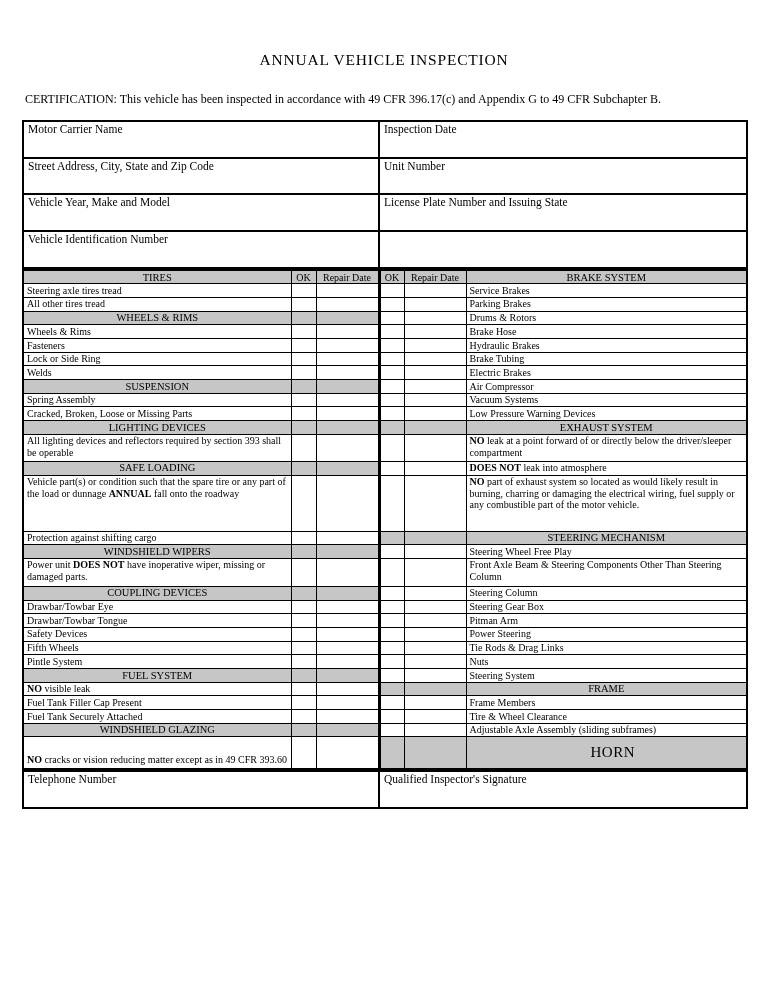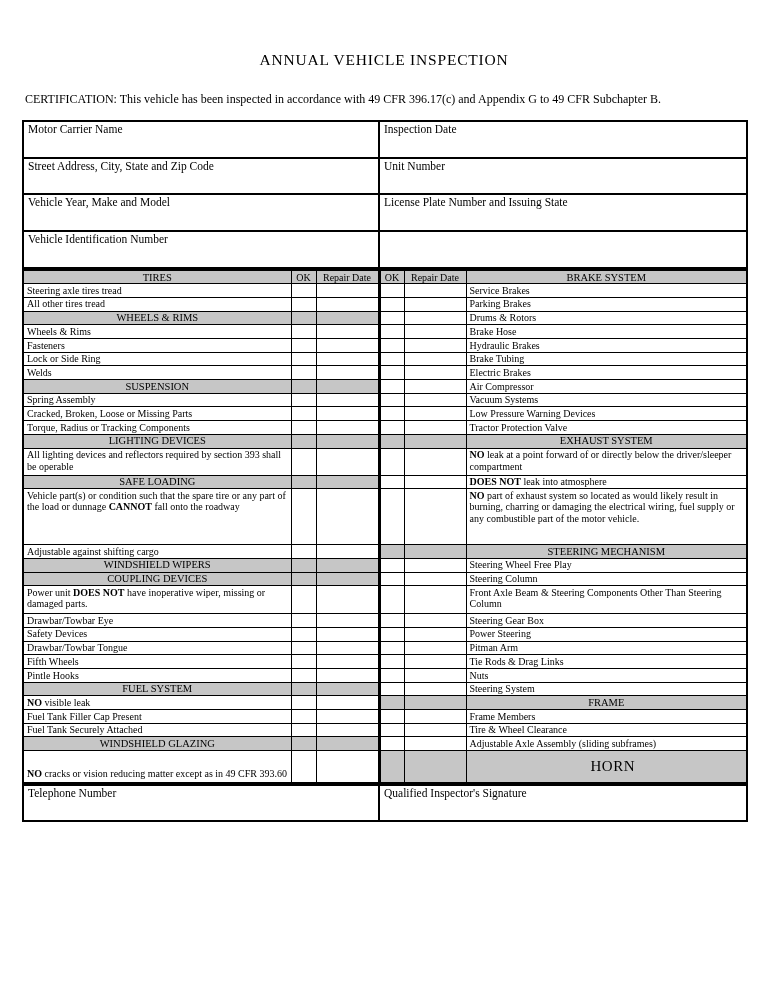--- a/index.html
+++ b/index.html
@@ -176,28 +176,20 @@
         </tr>
         <tr>
           <td class="lbl"><span>Cracked, Broken, Loose or Missing Parts</span></td>
           <td class="box"></td>
           <td class="box"></td>
           <td class="box divL"></td>
           <td class="box"></td>
           <td class="lbl"><span>Low Pressure Warning Devices</span></td>
         </tr>
         <tr>
-          <td class="lbl"><span>Torque, Radius or Tracking Components</span></td>
-          <td class="box"></td>
-          <td class="box"></td>
-          <td class="box divL"></td>
-          <td class="box"></td>
-          <td class="lbl"><span>Tractor Protection Valve</span></td>
-        </tr>
-        <tr>
           <td class="lbl hd"><span>LIGHTING DEVICES</span></td>
           <td class="box grayc"></td>
           <td class="box grayc"></td>
           <td class="box grayc divL"></td>
           <td class="box grayc"></td>
           <td class="lbl hd"><span>EXHAUST SYSTEM</span></td>
         </tr>
         <tr style="height: 27px;">
           <td class="lbl"><span>All lighting devices and reflectors required by section 393 shall be operable</span></td>
           <td class="box"></td>
@@ -208,93 +200,93 @@
         </tr>
         <tr>
           <td class="lbl hd"><span>SAFE LOADING</span></td>
           <td class="box grayc"></td>
           <td class="box grayc"></td>
           <td class="box divL"></td>
           <td class="box"></td>
           <td class="lbl"><b>DOES NOT</b><span> leak into atmosphere</span></td>
         </tr>
         <tr style="height: 56px;">
-          <td class="lbl"><span>Vehicle part(s) or condition such that the spare tire or any part of the load or dunnage </span><b>CANNOT</b><span> fall onto the roadway</span></td>
+          <td class="lbl"><span>Vehicle part(s) or condition such that the spare tire or any part of the load or dunnage </span><b>ANNUAL</b><span> fall onto the roadway</span></td>
           <td class="box"></td>
           <td class="box"></td>
           <td class="box divL"></td>
           <td class="box"></td>
           <td class="lbl"><b>NO</b><span> part of exhaust system so located as would likely result in burning, charring or damaging the electrical wiring, fuel supply or any combustible part of the motor vehicle.</span></td>
         </tr>
         <tr>
-          <td class="lbl"><span>Adjustable against shifting cargo</span></td>
+          <td class="lbl"><span>Protection against shifting cargo</span></td>
           <td class="box"></td>
           <td class="box"></td>
           <td class="box grayc divL"></td>
           <td class="box grayc"></td>
           <td class="lbl hd"><span>STEERING MECHANISM</span></td>
         </tr>
         <tr>
           <td class="lbl hd"><span>WINDSHIELD WIPERS</span></td>
           <td class="box grayc"></td>
           <td class="box grayc"></td>
           <td class="box divL"></td>
           <td class="box"></td>
           <td class="lbl"><span>Steering Wheel Free Play</span></td>
-        </tr>
-        <tr>
-          <td class="lbl hd"><span>COUPLING DEVICES</span></td>
-          <td class="box grayc"></td>
-          <td class="box grayc"></td>
-          <td class="box divL"></td>
-          <td class="box"></td>
-          <td class="lbl"><span>Steering Column</span></td>
         </tr>
         <tr style="height: 28px;">
           <td class="lbl"><span>Power unit </span><b>DOES NOT</b><span> have inoperative wiper, missing or damaged parts.</span></td>
           <td class="box"></td>
           <td class="box"></td>
           <td class="box divL"></td>
           <td class="box"></td>
           <td class="lbl"><span>Front Axle Beam &amp; Steering Components Other Than Steering Column</span></td>
         </tr>
         <tr>
+          <td class="lbl hd"><span>COUPLING DEVICES</span></td>
+          <td class="box grayc"></td>
+          <td class="box grayc"></td>
+          <td class="box divL"></td>
+          <td class="box"></td>
+          <td class="lbl"><span>Steering Column</span></td>
+        </tr>
+        <tr>
           <td class="lbl"><span>Drawbar/Towbar Eye</span></td>
           <td class="box"></td>
           <td class="box"></td>
           <td class="box divL"></td>
           <td class="box"></td>
           <td class="lbl"><span>Steering Gear Box</span></td>
         </tr>
         <tr>
+          <td class="lbl"><span>Drawbar/Towbar Tongue</span></td>
+          <td class="box"></td>
+          <td class="box"></td>
+          <td class="box divL"></td>
+          <td class="box"></td>
+          <td class="lbl"><span>Pitman Arm</span></td>
+        </tr>
+        <tr>
           <td class="lbl"><span>Safety Devices</span></td>
           <td class="box"></td>
           <td class="box"></td>
           <td class="box divL"></td>
           <td class="box"></td>
           <td class="lbl"><span>Power Steering</span></td>
         </tr>
         <tr>
-          <td class="lbl"><span>Drawbar/Towbar Tongue</span></td>
-          <td class="box"></td>
-          <td class="box"></td>
-          <td class="box divL"></td>
-          <td class="box"></td>
-          <td class="lbl"><span>Pitman Arm</span></td>
-        </tr>
-        <tr>
           <td class="lbl"><span>Fifth Wheels</span></td>
           <td class="box"></td>
           <td class="box"></td>
           <td class="box divL"></td>
           <td class="box"></td>
           <td class="lbl"><span>Tie Rods &amp; Drag Links</span></td>
         </tr>
         <tr>
-          <td class="lbl"><span>Pintle Hooks</span></td>
+          <td class="lbl"><span>Pintle System</span></td>
           <td class="box"></td>
           <td class="box"></td>
           <td class="box divL"></td>
           <td class="box"></td>
           <td class="lbl"><span>Nuts</span></td>
         </tr>
         <tr>
           <td class="lbl hd"><span>FUEL SYSTEM</span></td>
           <td class="box grayc"></td>
           <td class="box grayc"></td>

